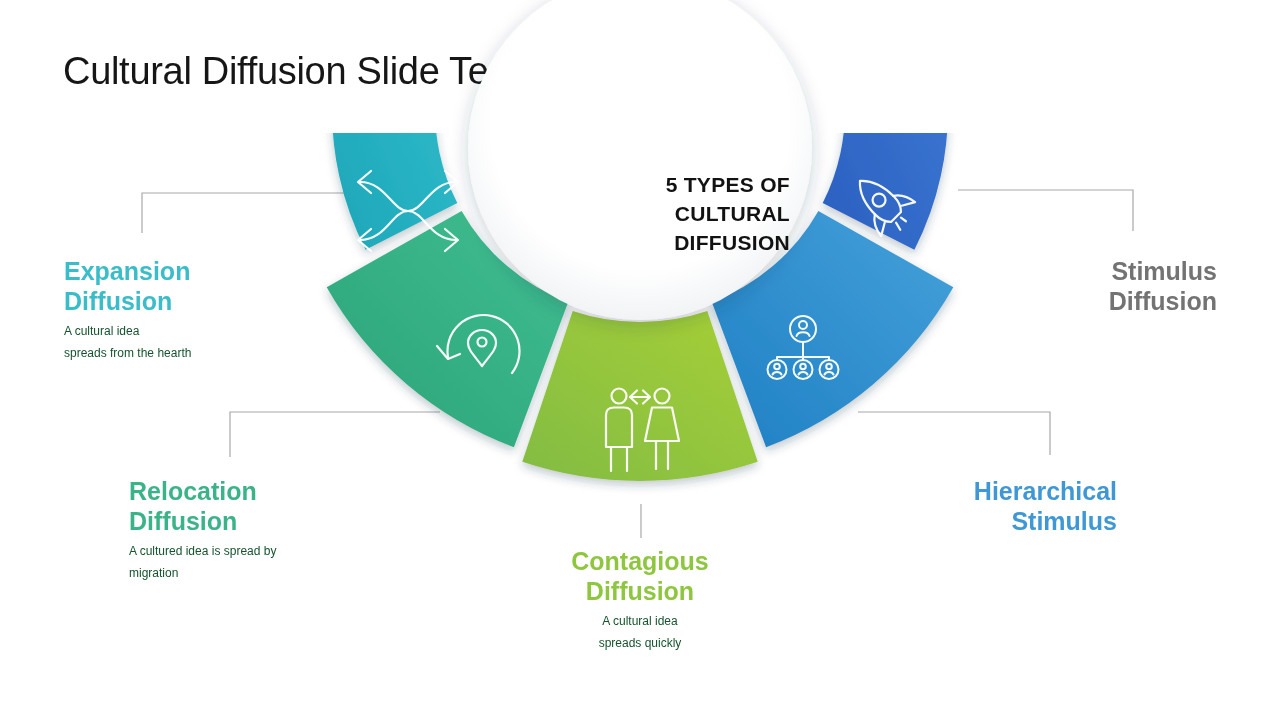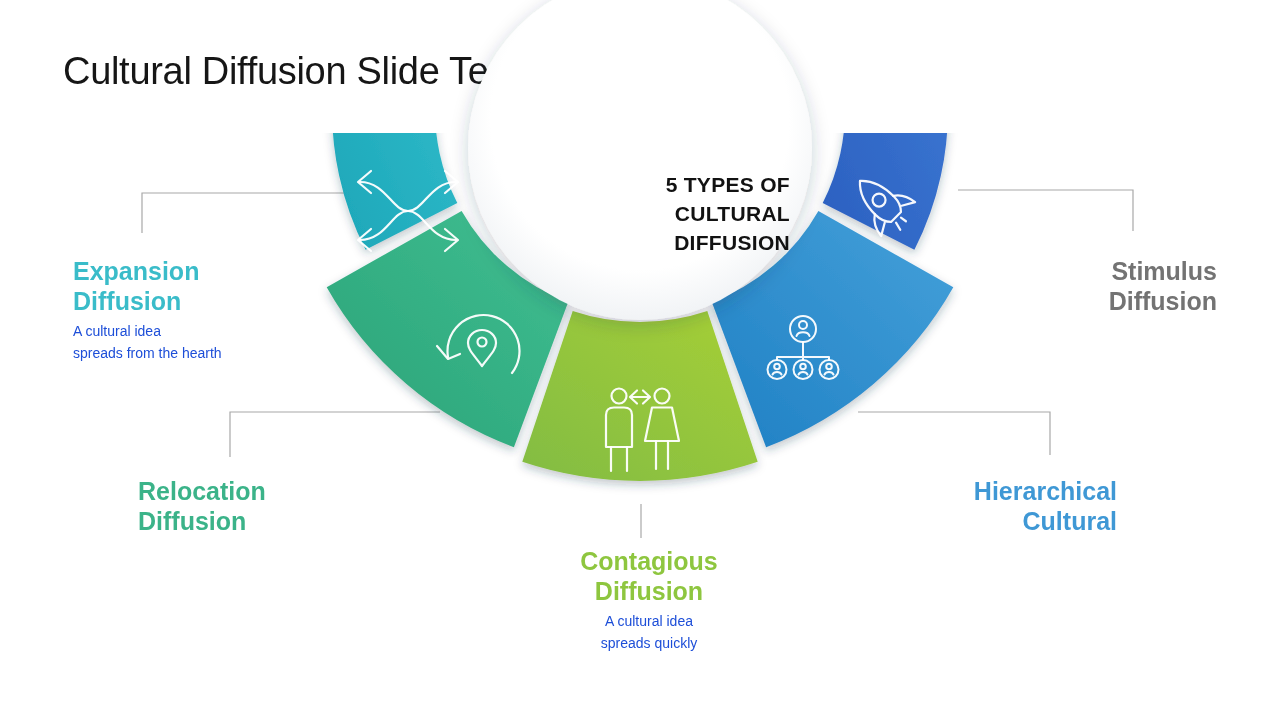--- a/index.html
+++ b/index.html
@@ -13,26 +13,26 @@
     position:absolute;left:63px;top:50px;
     font-size:38px;font-weight:400;color:#161616;letter-spacing:-0.3px;
     white-space:nowrap;
   }
   #diagram-svg{position:absolute;left:0;top:0;}
   .center-title{
     position:absolute;left:490px;top:170px;width:300px;
     text-align:right;font-size:21px;font-weight:700;line-height:29px;
     color:#121212;letter-spacing:0.3px;white-space:pre-line;
   }
-  .label-block{position:absolute;margin-left:9px;}
+  .label-block{position:absolute;}
   .section-label{
     font-size:25px;font-weight:700;line-height:30px;white-space:pre-line;
   }
   .section-desc{
-    margin-top:5px;font-size:14px;line-height:21.5px;color:#1d4ed8;white-space:pre-line;
+    margin-top:5px;font-size:12px;line-height:21.5px;color:#14532d;white-space:pre-line;
   }
   .align-left{text-align:left;}
   .align-right{text-align:right;}
   .align-center{text-align:center;}
   .blk-expansion{left:64px;top:256px;width:260px;}
   .blk-relocation{left:129px;top:476px;width:260px;}
   .blk-contagious{left:490px;top:546px;width:300px;}
   .blk-hierarchical{right:163px;top:476px;width:280px;}
   .blk-stimulus{right:63px;top:256px;width:260px;}
 </style>
@@ -159,30 +159,32 @@
 <div class="label-block blk-expansion align-left">
   <div class="section-label" style="color: rgb(58, 188, 201);">Expansion
 Diffusion</div>
   <div class="section-desc">A cultural idea
 spreads from the hearth</div>
 </div>
 
 <div class="label-block blk-relocation align-left">
   <div class="section-label" style="color: rgb(59, 179, 137);">Relocation
 Diffusion</div>
+  <div class="section-desc">A cultured idea is spread by
+migration</div>
 </div>
 
 <div class="label-block blk-contagious align-center">
   <div class="section-label" style="color: rgb(142, 198, 63);">Contagious
 Diffusion</div>
   <div class="section-desc">A cultural idea
 spreads quickly</div>
 </div>
 
 <div class="label-block blk-hierarchical align-right">
   <div class="section-label" style="color: rgb(63, 152, 213);">Hierarchical
-Cultural</div>
+Stimulus</div>
 </div>
 
 <div class="label-block blk-stimulus align-right">
   <div class="section-label" style="color: #737373;">Stimulus
 Diffusion</div>
 </div>
 
 </body></html>

